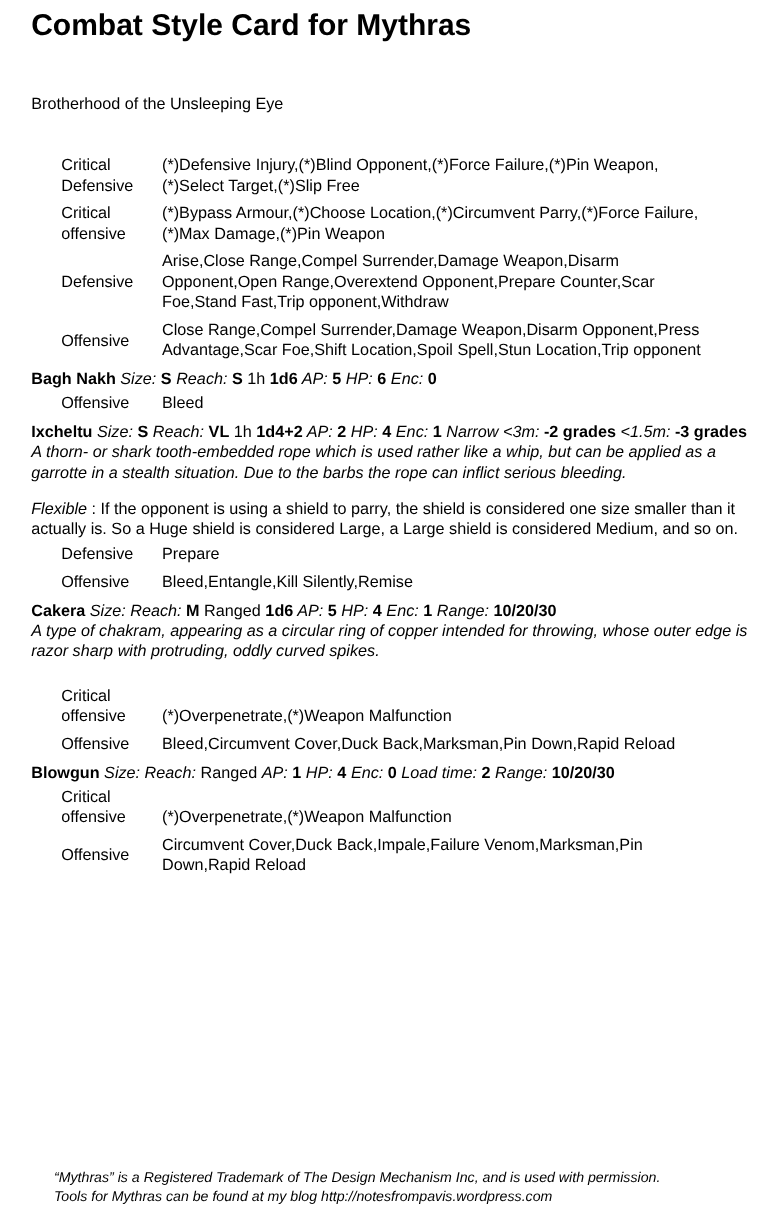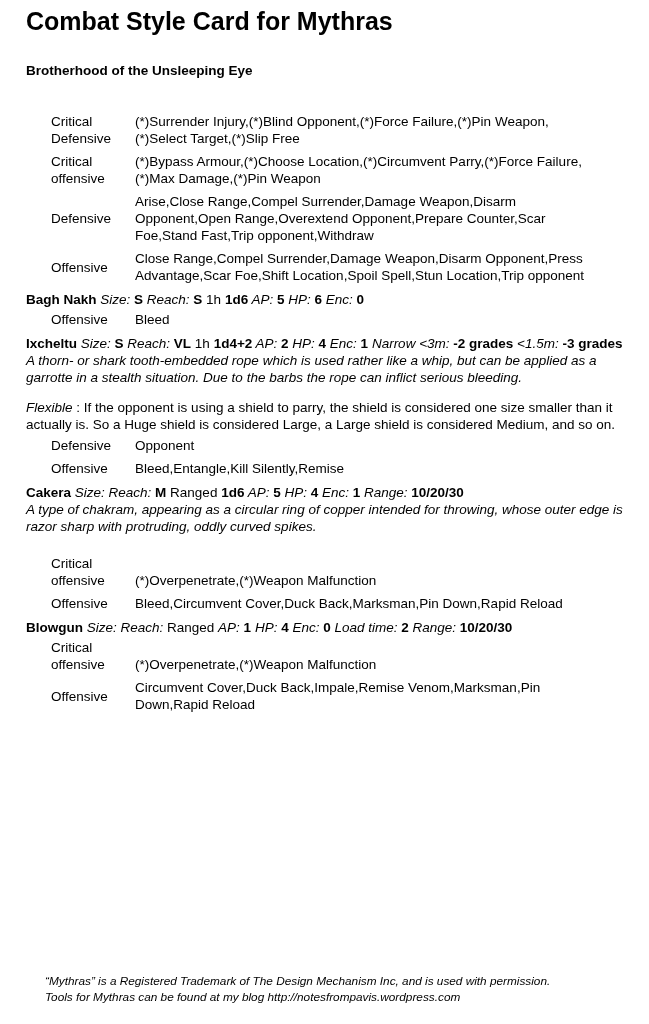--- a/index.html
+++ b/index.html
@@ -3,21 +3,21 @@
 <meta charset="utf-8">
 <style>
   html,body { margin:0; padding:0; background:#ffffff; }
   .page {
     position:relative; width:649px; height:1024px; box-sizing:border-box;
     padding:6px 17px 0 26px; background:#ffffff; overflow:hidden;
     font-family:"Liberation Sans","DejaVu Sans",sans-serif;
     font-size:13.5px; line-height:17px; color:#000000;
   }
   h1.title { margin:0; font-size:25px; line-height:30px; font-weight:700; }
-  .style-name { margin-top:26px; font-weight:700; }
+  .style-name { margin-top:42px; font-weight:400; }
   .trait-line { margin:0; max-width:606px; }
   .i { font-style:italic; }
   .b { font-weight:700; }
   .r { font-style:normal; font-weight:400; }
   .effects { margin:0; }
   .style-effects { margin-top:34px; }
   .effects-row { display:flex; align-items:center; margin-bottom:6px; }
   .effects-row.valign-bottom { align-items:flex-end; }
   .effects-label { flex:0 0 84px; margin-left:25px; }
   .effects-value { width:462px; }
@@ -38,21 +38,21 @@
 
 <div class="page">
 
   <h1 class="title">Combat Style Card for Mythras</h1>
 
   <section class="style-section">
     <div class="style-name">Brotherhood of the Unsleeping Eye</div>
     <div class="effects style-effects" id="style-effects">
         <div class="effects-row">
     <div class="effects-label">Critical Defensive</div>
-    <div class="effects-value">(*)Surrender Injury,(*)Blind Opponent,(*)Force Failure,(*)Pin Weapon,(*)Select Target,(*)Slip Free</div>
+    <div class="effects-value">(*)Defensive Injury,(*)Blind Opponent,(*)Force Failure,(*)Pin Weapon,(*)Select Target,(*)Slip Free</div>
   </div>
         <div class="effects-row">
     <div class="effects-label">Critical offensive</div>
     <div class="effects-value">(*)Bypass Armour,(*)Choose Location,(*)Circumvent Parry,(*)Force Failure,(*)Max Damage,(*)Pin Weapon</div>
   </div>
         <div class="effects-row">
     <div class="effects-label">Defensive</div>
     <div class="effects-value">Arise,Close Range,Compel Surrender,Damage Weapon,Disarm Opponent,Open Range,Overextend Opponent,Prepare Counter,Scar Foe,Stand Fast,Trip opponent,Withdraw</div>
   </div>
         <div class="effects-row">
@@ -73,21 +73,21 @@
   </div>
         </div>
   </section>
       <section class="weapon">
     <p class="stat-line"><span class="weapon-name">Ixcheltu</span><span><span class="i"> Size: </span><span class="b">S</span><span class="i"> Reach: </span><span class="b">VL</span><span class="r"> 1h </span><span class="b">1d4+2</span><span class="i"> AP: </span><span class="b">2</span><span class="i"> HP: </span><span class="b">4</span><span class="i"> Enc: </span><span class="b">1</span><span class="i"> Narrow &lt;3m: </span><span class="b">-2 grades</span><span class="i"> &lt;1.5m: </span><span class="b">-3 grades</span></span></p>
     <p class="weapon-desc">A thorn- or shark tooth-embedded rope which is used rather like a whip, but can be applied as a garrotte in a stealth situation. Due to the barbs the rope can inflict serious bleeding.</p>
     <p class="trait-line weapon-trait"><span class="i">Flexible</span><span class="r"> : </span><span class="r">If the opponent is using a shield to parry, the shield is considered one size smaller than it actually is. So a Huge shield is considered Large, a Large shield is considered Medium, and so on.</span></p>
     <div class="effects">
           <div class="effects-row">
     <div class="effects-label">Defensive</div>
-    <div class="effects-value">Opponent</div>
+    <div class="effects-value">Prepare</div>
   </div>
           <div class="effects-row">
     <div class="effects-label">Offensive</div>
     <div class="effects-value">Bleed,Entangle,Kill Silently,Remise</div>
   </div>
         </div>
   </section>
       <section class="weapon">
     <p class="stat-line"><span class="weapon-name">Cakera</span><span><span class="i"> Size: Reach: </span><span class="b">M</span><span class="r"> Ranged </span><span class="b">1d6</span><span class="i"> AP: </span><span class="b">5</span><span class="i"> HP: </span><span class="b">4</span><span class="i"> Enc: </span><span class="b">1</span><span class="i"> Range: </span><span class="b">10/20/30</span></span></p>
     <p class="weapon-desc">A type of chakram, appearing as a circular ring of copper intended for throwing, whose outer edge is razor sharp with protruding, oddly curved spikes.</p>
@@ -106,21 +106,21 @@
       <section class="weapon">
     <p class="stat-line"><span class="weapon-name">Blowgun</span><span><span class="i"> Size: Reach: </span><span class="r">Ranged </span><span class="i">AP: </span><span class="b">1</span><span class="i"> HP: </span><span class="b">4</span><span class="i"> Enc: </span><span class="b">0</span><span class="i"> Load time: </span><span class="b">2</span><span class="i"> Range: </span><span class="b">10/20/30</span></span></p>
 
     <div class="effects">
           <div class="effects-row valign-bottom">
     <div class="effects-label">Critical offensive</div>
     <div class="effects-value">(*)Overpenetrate,(*)Weapon Malfunction</div>
   </div>
           <div class="effects-row">
     <div class="effects-label">Offensive</div>
-    <div class="effects-value">Circumvent Cover,Duck Back,Impale,Remise Venom,Marksman,Pin Down,Rapid Reload</div>
+    <div class="effects-value">Circumvent Cover,Duck Back,Impale,Failure Venom,Marksman,Pin Down,Rapid Reload</div>
   </div>
         </div>
   </section>
     </div>
 
   <div class="footer">
     <p>“Mythras” is a Registered Trademark of The Design Mechanism Inc, and is used with permission.</p>
     <p>Tools for Mythras can be found at my blog http://notesfrompavis.wordpress.com</p>
   </div>
 

